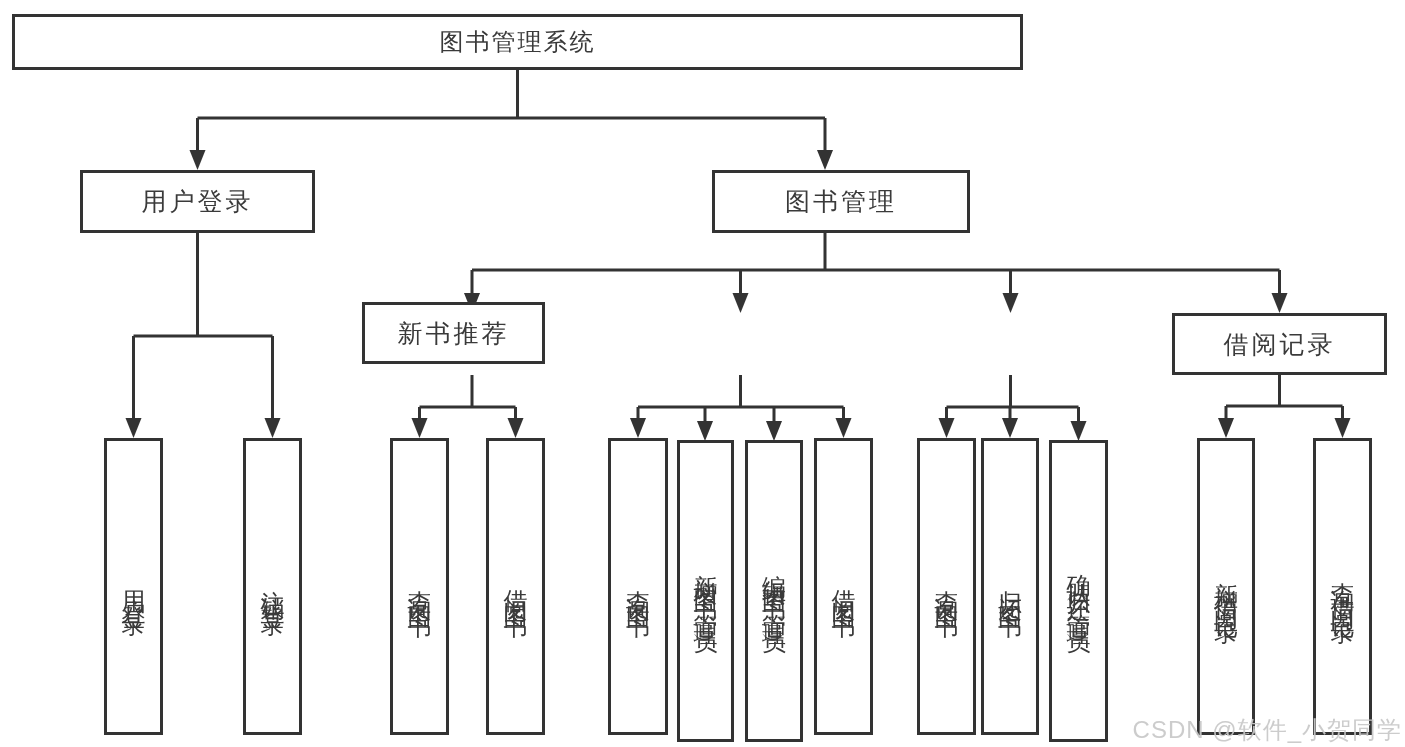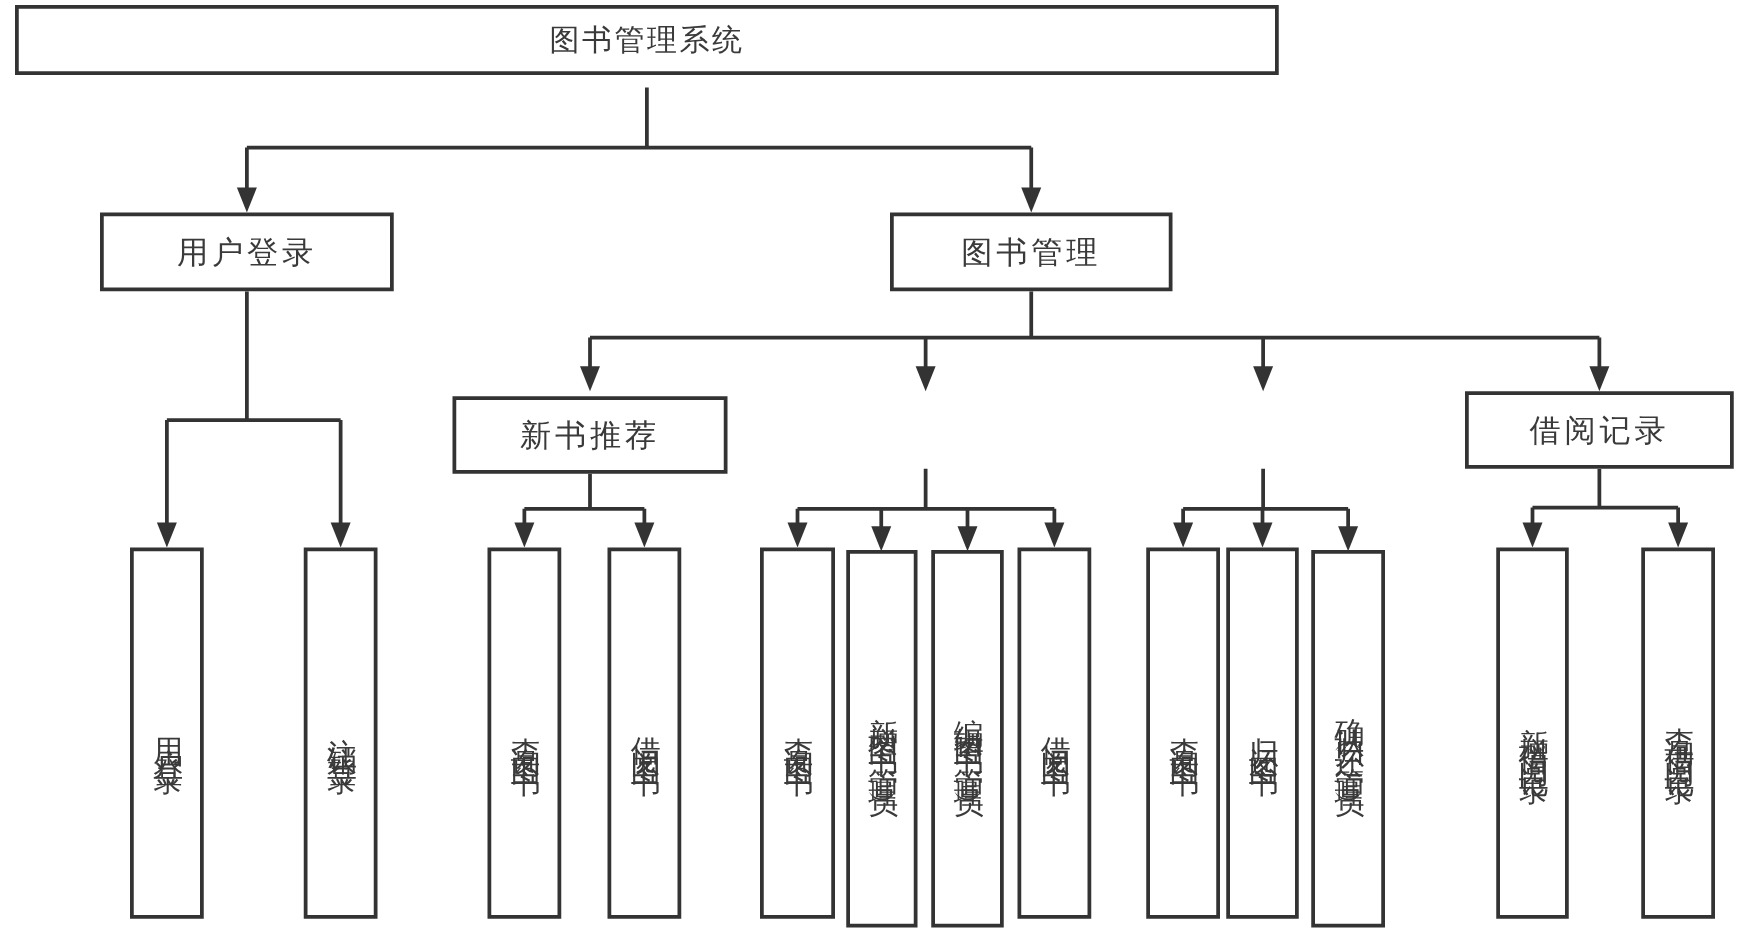--- a/index.html
+++ b/index.html
@@ -92,32 +92,32 @@
       <polygon points="766,421 782,421 774,441"></polygon>
       <polygon points="835.5,418 851.5,418 843.5,438"></polygon>
       <polygon points="938.5,418 954.5,418 946.5,438"></polygon>
       <polygon points="1002,418 1018,418 1010,438"></polygon>
       <polygon points="1070.5,421 1086.5,421 1078.5,441"></polygon>
       <polygon points="1218,418 1234,418 1226,438"></polygon>
       <polygon points="1334.5,418 1350.5,418 1342.5,438"></polygon>
     </g>
   </svg>
 
-  <div class="box root" style="left:12px; top:4px; width:1011px; height:56px">
+  <div class="box root" style="left:12px; top:14px; width:1011px; height:56px">
     <span>图书管理系统</span>
   </div>
 
   <div class="box mid" style="left:80px; top:170px; width:235px; height:63px">
     <span>用户登录</span>
   </div>
-  <div class="box mid" style="left:712px; top:170px; width:226px; height:63px">
+  <div class="box mid" style="left:712px; top:170px; width:258px; height:63px">
     <span>图书管理</span>
   </div>
 
-  <div class="box mid" style="left:362px; top:317px; width:220px; height:62px">
+  <div class="box mid" style="left:362px; top:302px; width:183px; height:62px">
     <span>新书推荐</span>
   </div>
   <div class="box mid" style="left:1172px; top:313px; width:215px; height:62px">
     <span>借阅记录</span>
   </div>
 
   <div class="box leaf" style="left:104px; top:438px; width:59px; height:297px">
     <span class="vtext">用户登录</span>
   </div>
   <div class="box leaf" style="left:243px; top:438px; width:59px; height:297px">
@@ -154,14 +154,15 @@
     <span class="vtext">确认归还（管理员）</span>
   </div>
 
   <div class="box leaf" style="left:1197px; top:438px; width:58px; height:297px">
     <span class="vtext">新增借阅记录</span>
   </div>
   <div class="box leaf" style="left:1313px; top:438px; width:59px; height:297px">
     <span class="vtext">查询借阅记录</span>
   </div>
 
+  <div class="watermark">CSDN @软件_小贺同学</div>
 
 </div>
 
 </body></html>

